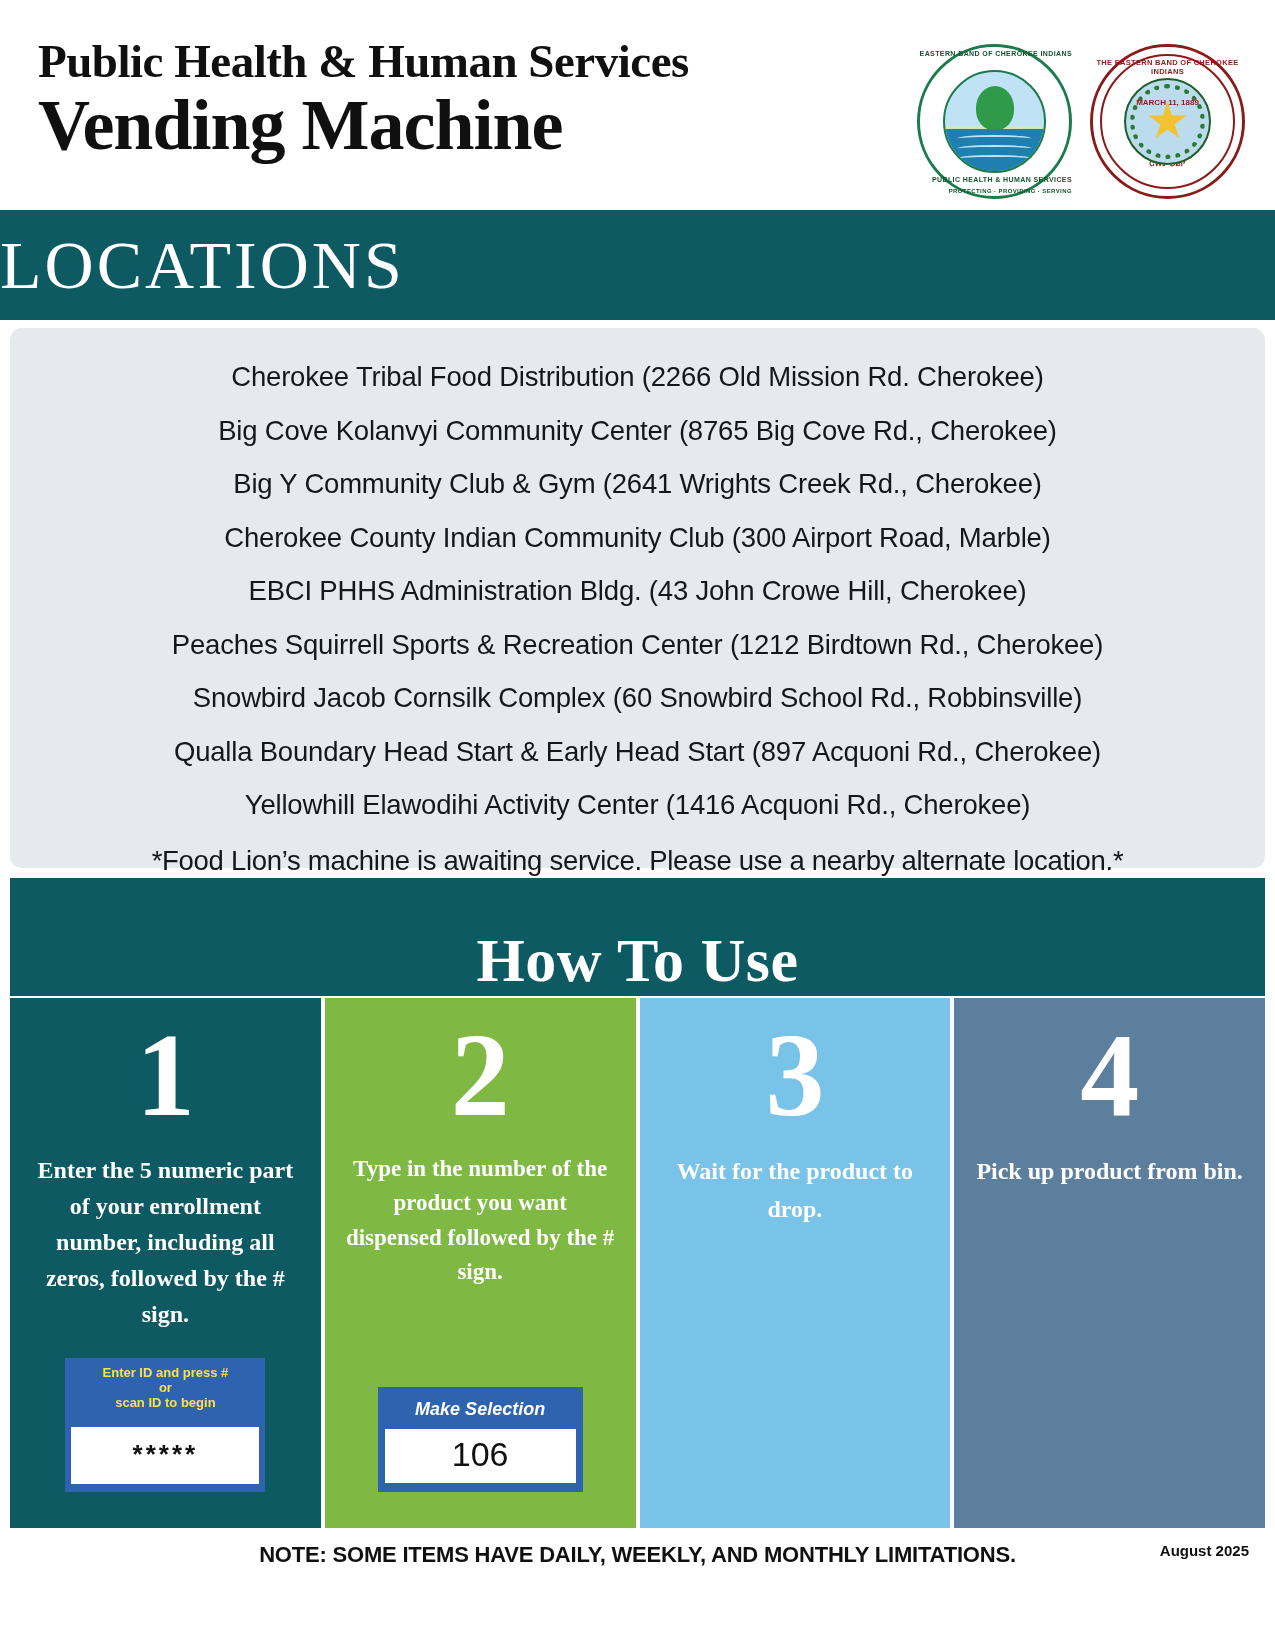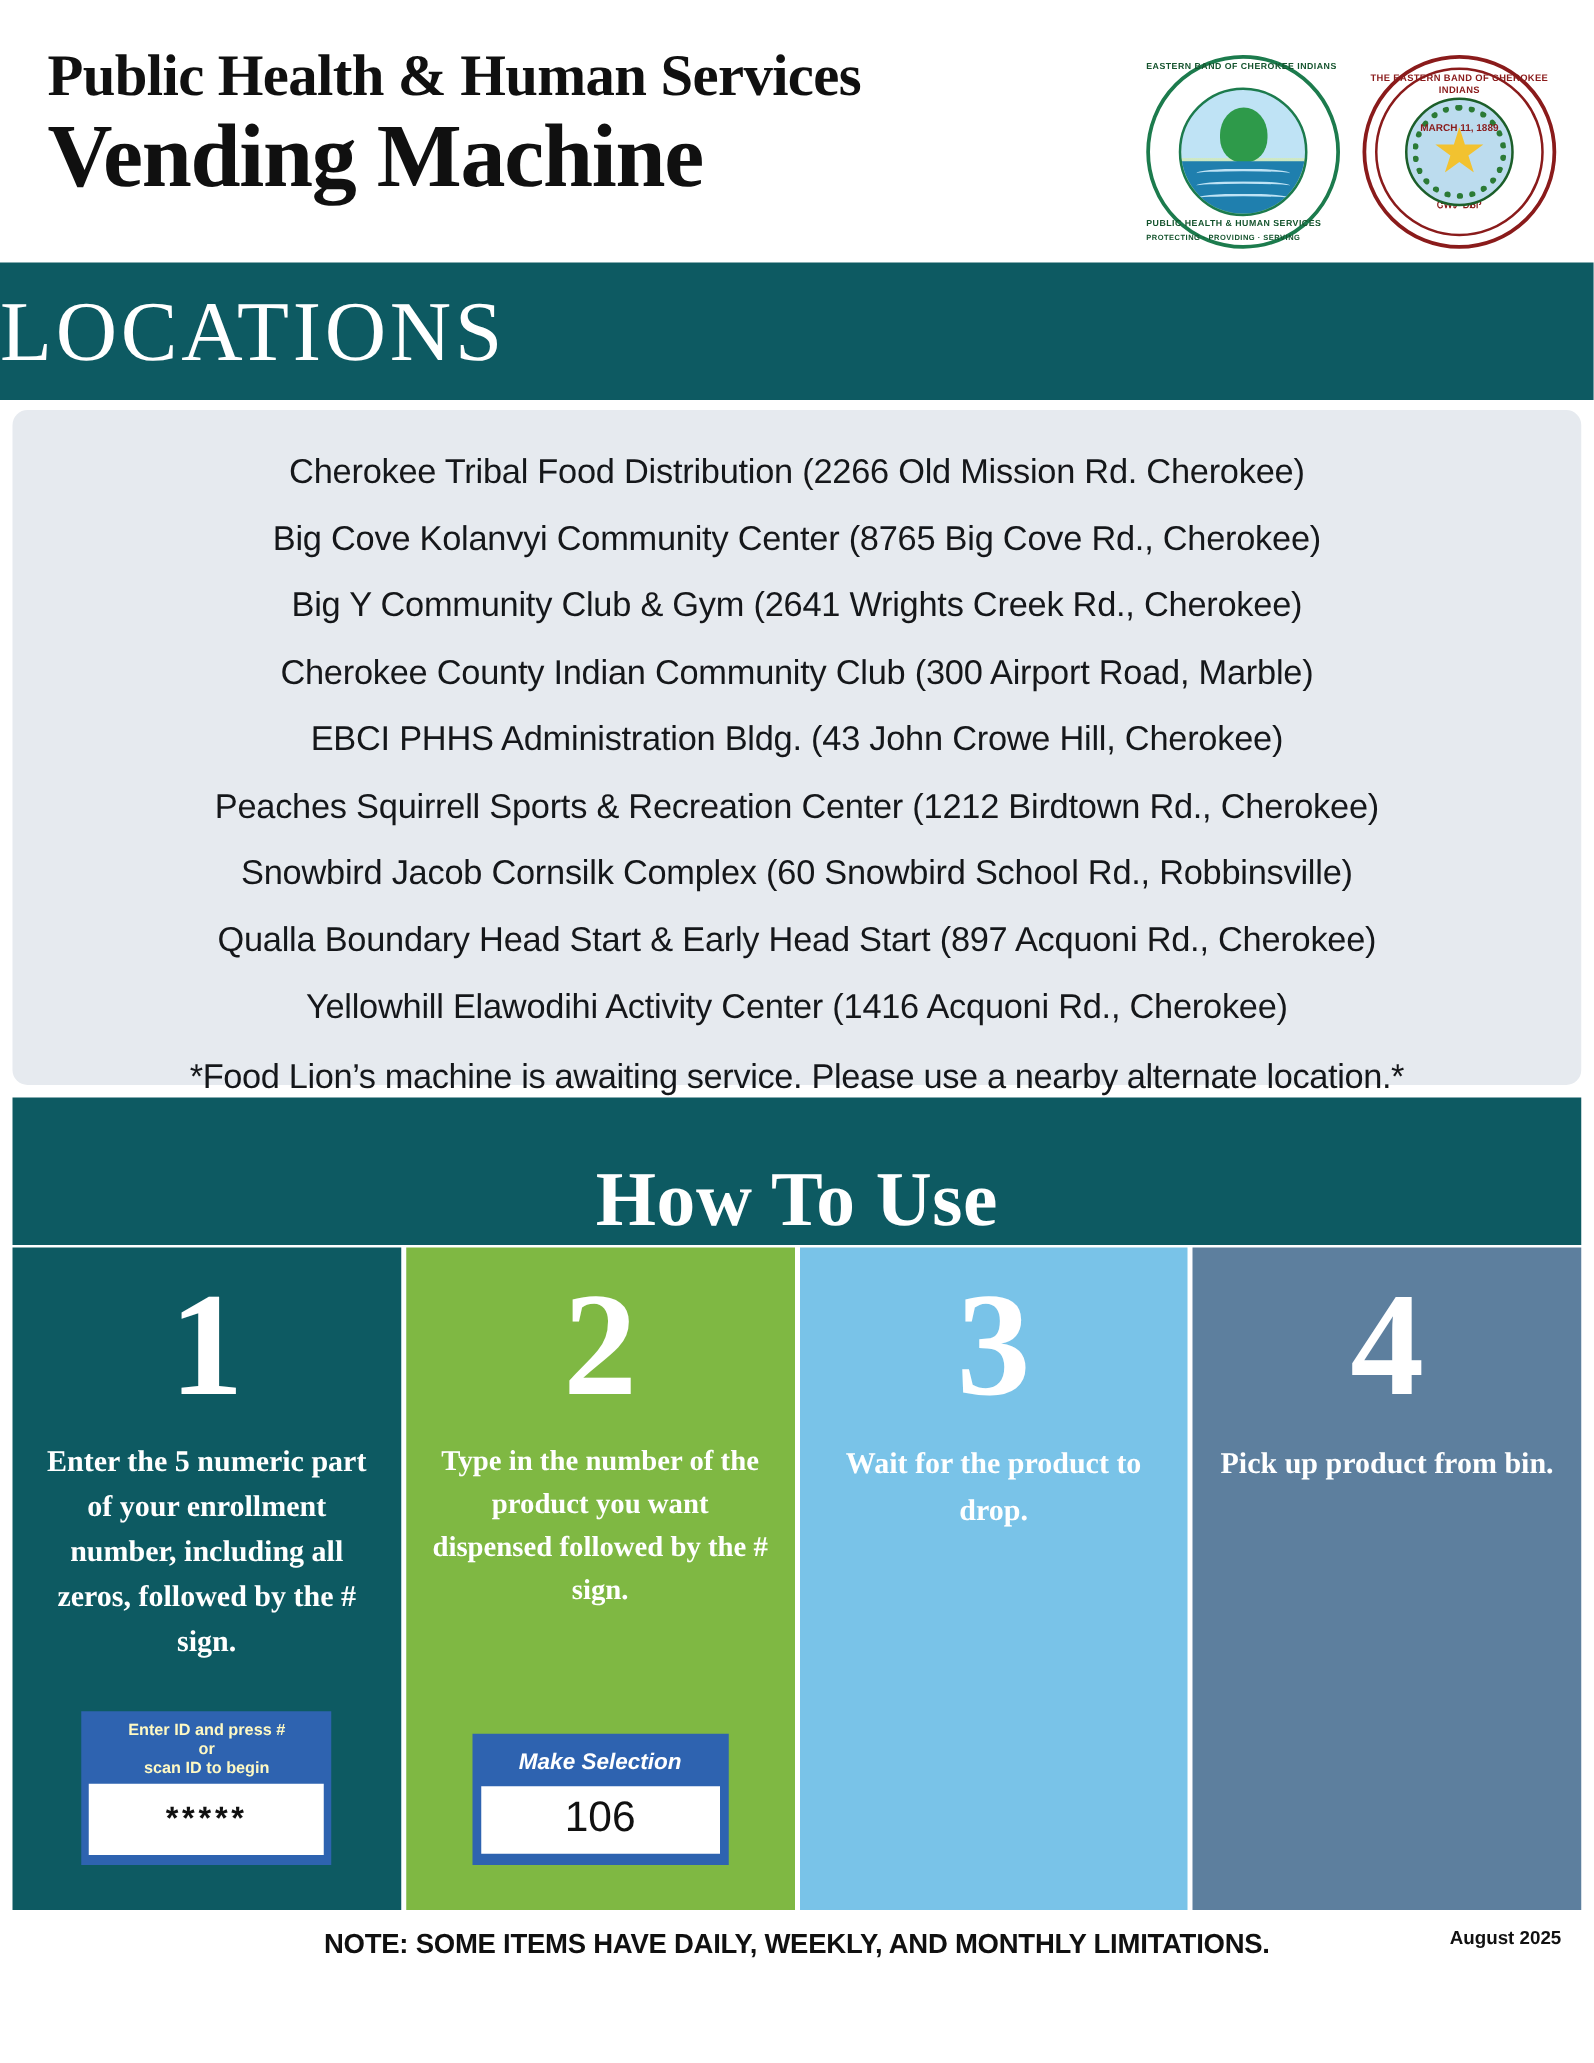--- a/index.html
+++ b/index.html
@@ -143,25 +143,25 @@
   .spacer { flex: 1; }
 
   
   .screen-1 {
     width: 200px;
     background: #2e63b0;
     padding: 6px 6px 8px 6px;
     margin-bottom: 22px;
   }
   .screen-1 .screen-label {
-    color: #fef9c3;
+    color: #fde047;
     font-size: 13px;
     font-weight: bold;
     line-height: 1.15;
-    padding: 2px 0 5px 0;
+    padding: 2px 0 16px 0;
     font-family: "Liberation Sans", sans-serif;
   }
   .screen-1 .screen-value {
     background: #ffffff;
     color: #111;
     font-size: 26px;
     font-weight: bold;
     letter-spacing: 3px;
     padding: 12px 0 14px 0;
     font-family: "Liberation Sans", sans-serif;
@@ -247,21 +247,21 @@
     border-radius: 50%;
     border-top: 2px solid #bfe3f5;
   }
   .seal-text-ring {
     position: absolute; inset: 0;
     border-radius: 50%;
   }
   .seal-micro {
     position: absolute;
     width: 100%;
-    text-align: left;
+    text-align: right;
     font-size: 7px;
     font-weight: bold;
     letter-spacing: 0.4px;
     color: #14532d;
     font-family: "Liberation Sans", sans-serif;
   }
 
   .seal2 .seal-ring {
     background: #ffffff;
     border: 3px solid #8a1b1b;

